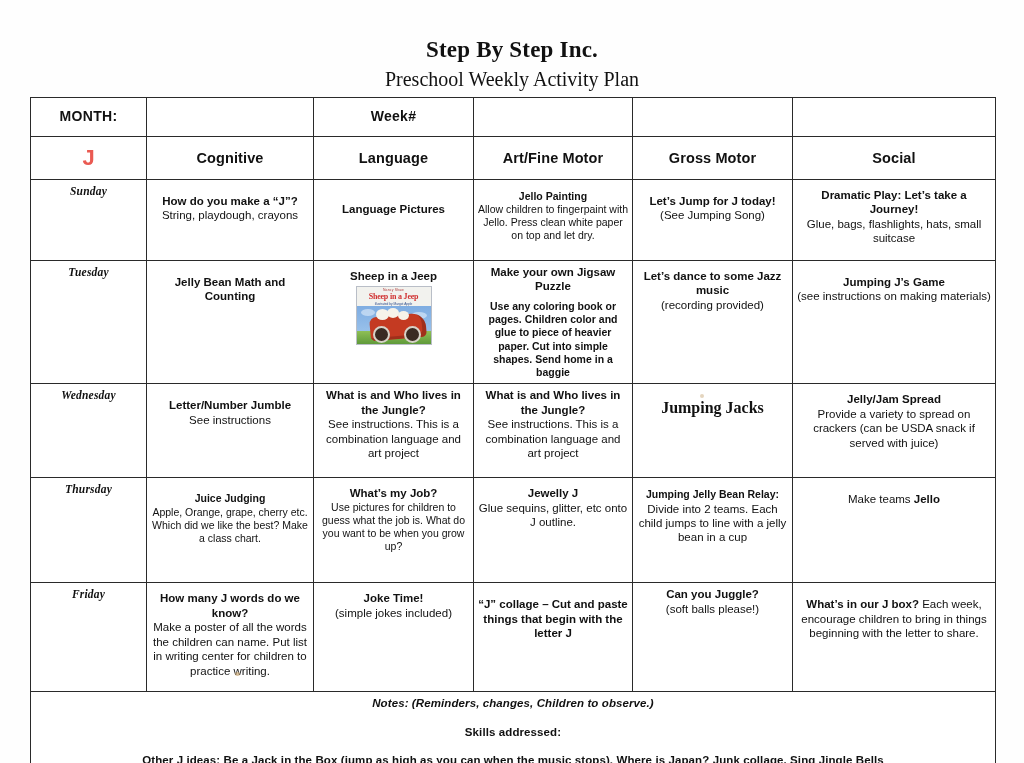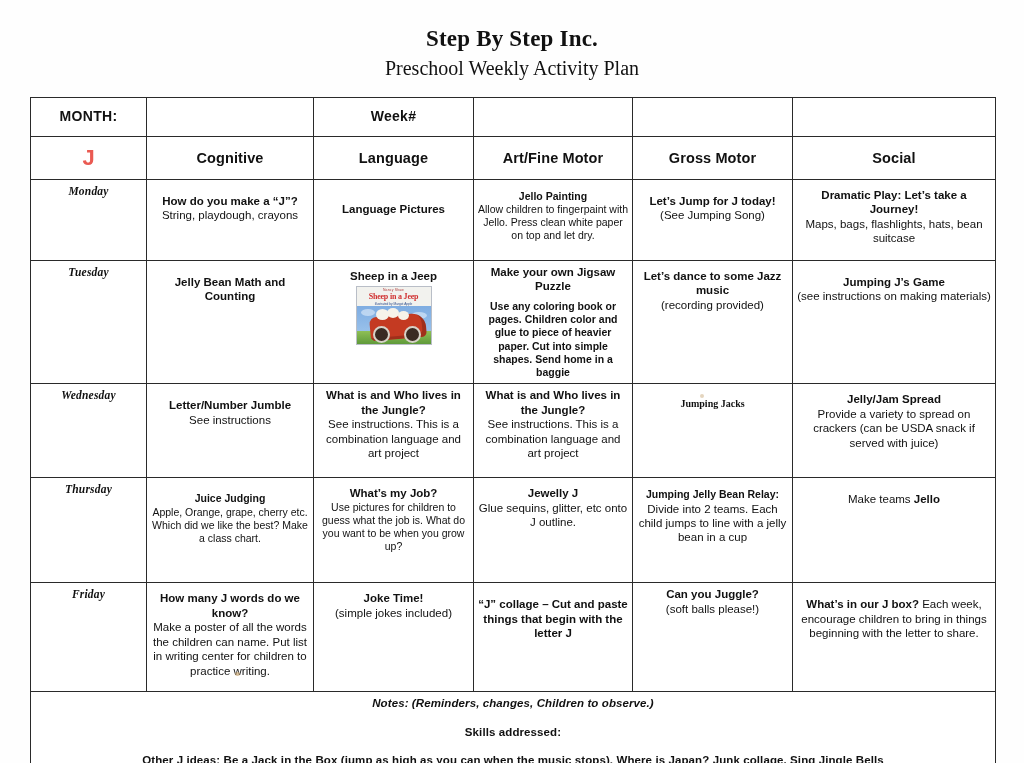--- a/index.html
+++ b/index.html
@@ -16,21 +16,21 @@
   }
   .page {
     position: relative;
     width: 1024px; height: 763px;
     background: #fefefe;
   }
 
   
   .title-block {
     text-align: center;
-    padding-top: 26px;
+    padding-top: 37px;
   }
   .doc-title {
     font-family: "Liberation Serif", serif;
     font-weight: bold;
     font-size: 23px;
     letter-spacing: 0.2px;
     margin: 0;
     color: #111;
   }
   .doc-subtitle {
@@ -105,21 +105,21 @@
     padding-top: 5px;
     vertical-align: top;
     letter-spacing: 0.2px;
   }
   .act-title {
     font-weight: bold;
     display: block;
   }
   .act-title.serif {
     font-family: "Liberation Serif", serif;
-    font-size: 10px;
+    font-size: 16px;
   }
   .act-body { display: block; }
   .act-body.small { font-size: 10.5px; line-height: 1.24; }
   .act-title.small { font-size: 10.5px; margin-top: 6px; }
   .pad-top-sm { padding-top: 4px; }
   .pad-top-md { padding-top: 10px; }
   .pad-top-lg { padding-top: 18px; }
   .inline-b { font-weight: bold; }
 
   
@@ -274,40 +274,40 @@
           </td>
           <td>
             <span class="col-head">Gross Motor</span>
           </td>
           <td>
             <span class="col-head">Social</span>
           </td>
         </tr>
 
         <tr class="r-mon">
-          <td class="day-cell">Monday</td>
+          <td class="day-cell">Sunday</td>
           <td>
             <span class="act-title pad-top-md">How do you make a “J”?</span>
             <span class="act-body">String, playdough, crayons</span>
           </td>
           <td>
             <span class="act-title pad-top-lg">Language Pictures</span>
             <span class="act-body"></span>
           </td>
           <td>
             <span class="act-title small">Jello Painting</span>
             <span class="act-body small">Allow children to fingerpaint with Jello.  Press clean white paper on top and let dry.</span>
           </td>
           <td>
             <span class="act-title pad-top-md">Let’s Jump for J today!</span>
             <span class="act-body">(See Jumping Song)</span>
           </td>
           <td>
             <span class="act-title pad-top-sm">Dramatic Play:  Let’s take a Journey!</span>
-            <span class="act-body">Maps, bags, flashlights, hats, bean suitcase</span>
+            <span class="act-body">Glue, bags, flashlights, hats, small suitcase</span>
           </td>
         </tr>
 
         <tr class="r-tue">
           <td class="day-cell">Tuesday</td>
           <td>
             <span class="act-title pad-top-md">Jelly Bean Math and Counting</span>
             <span class="act-body"></span>
           </td>
           <td>

